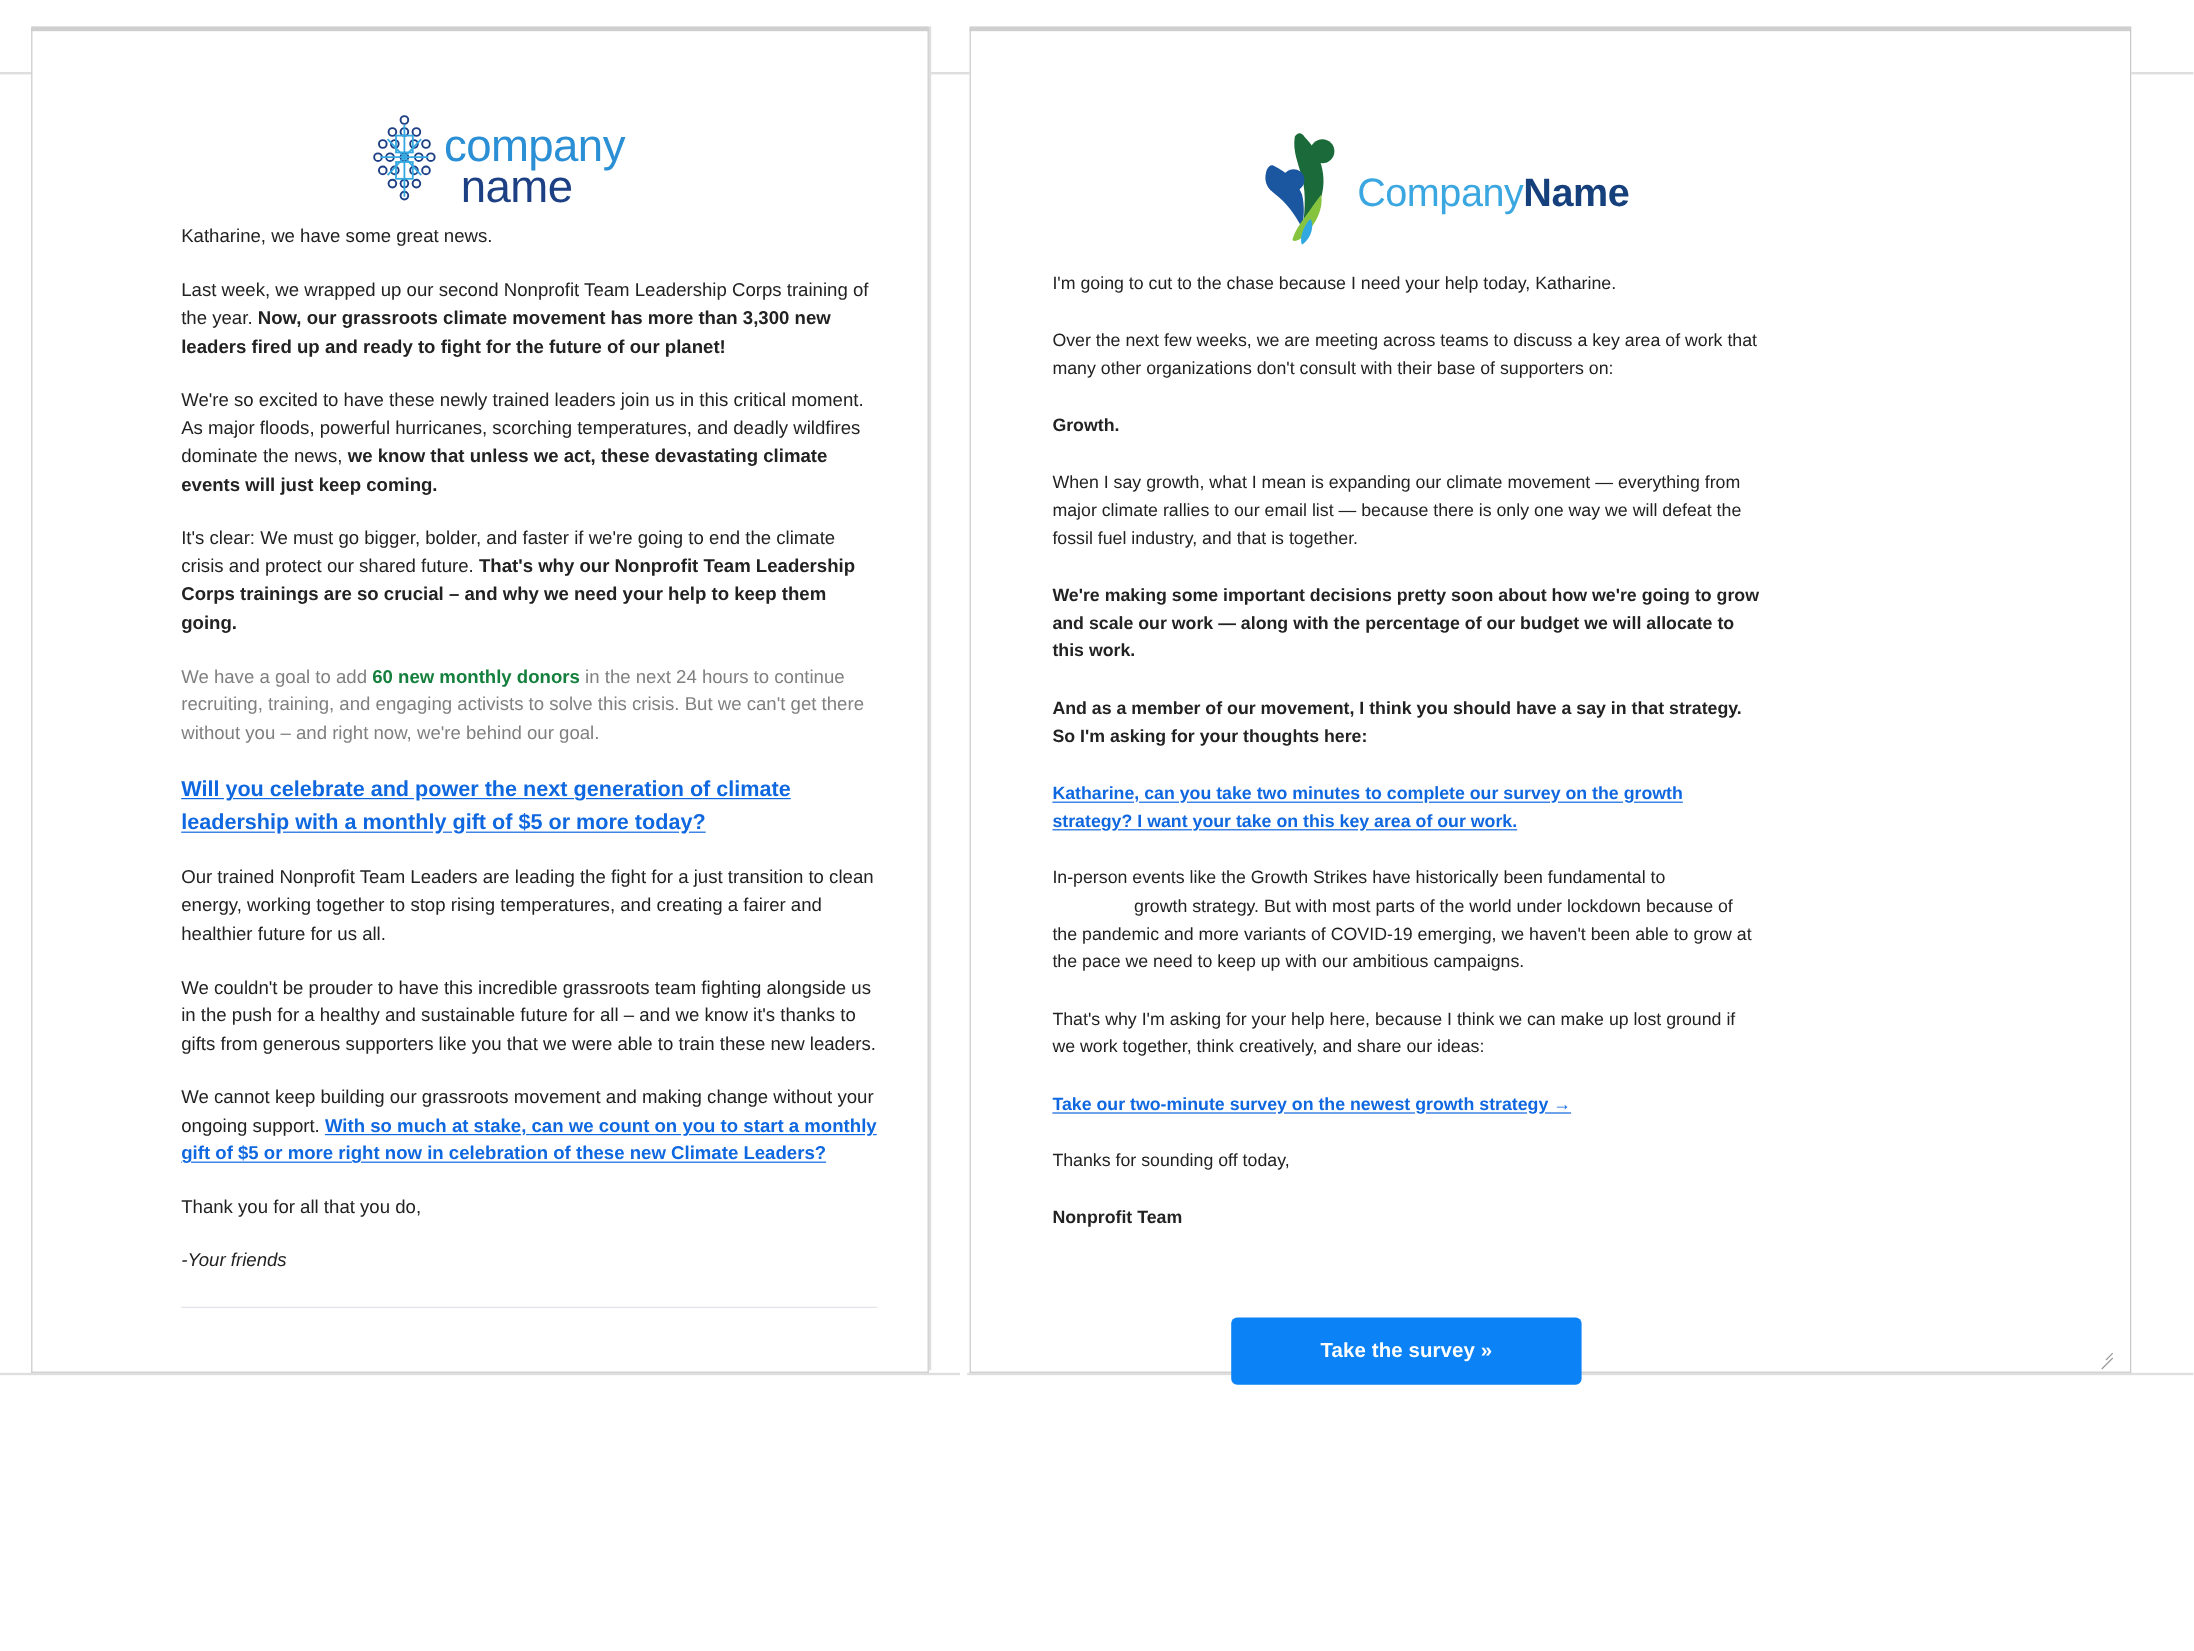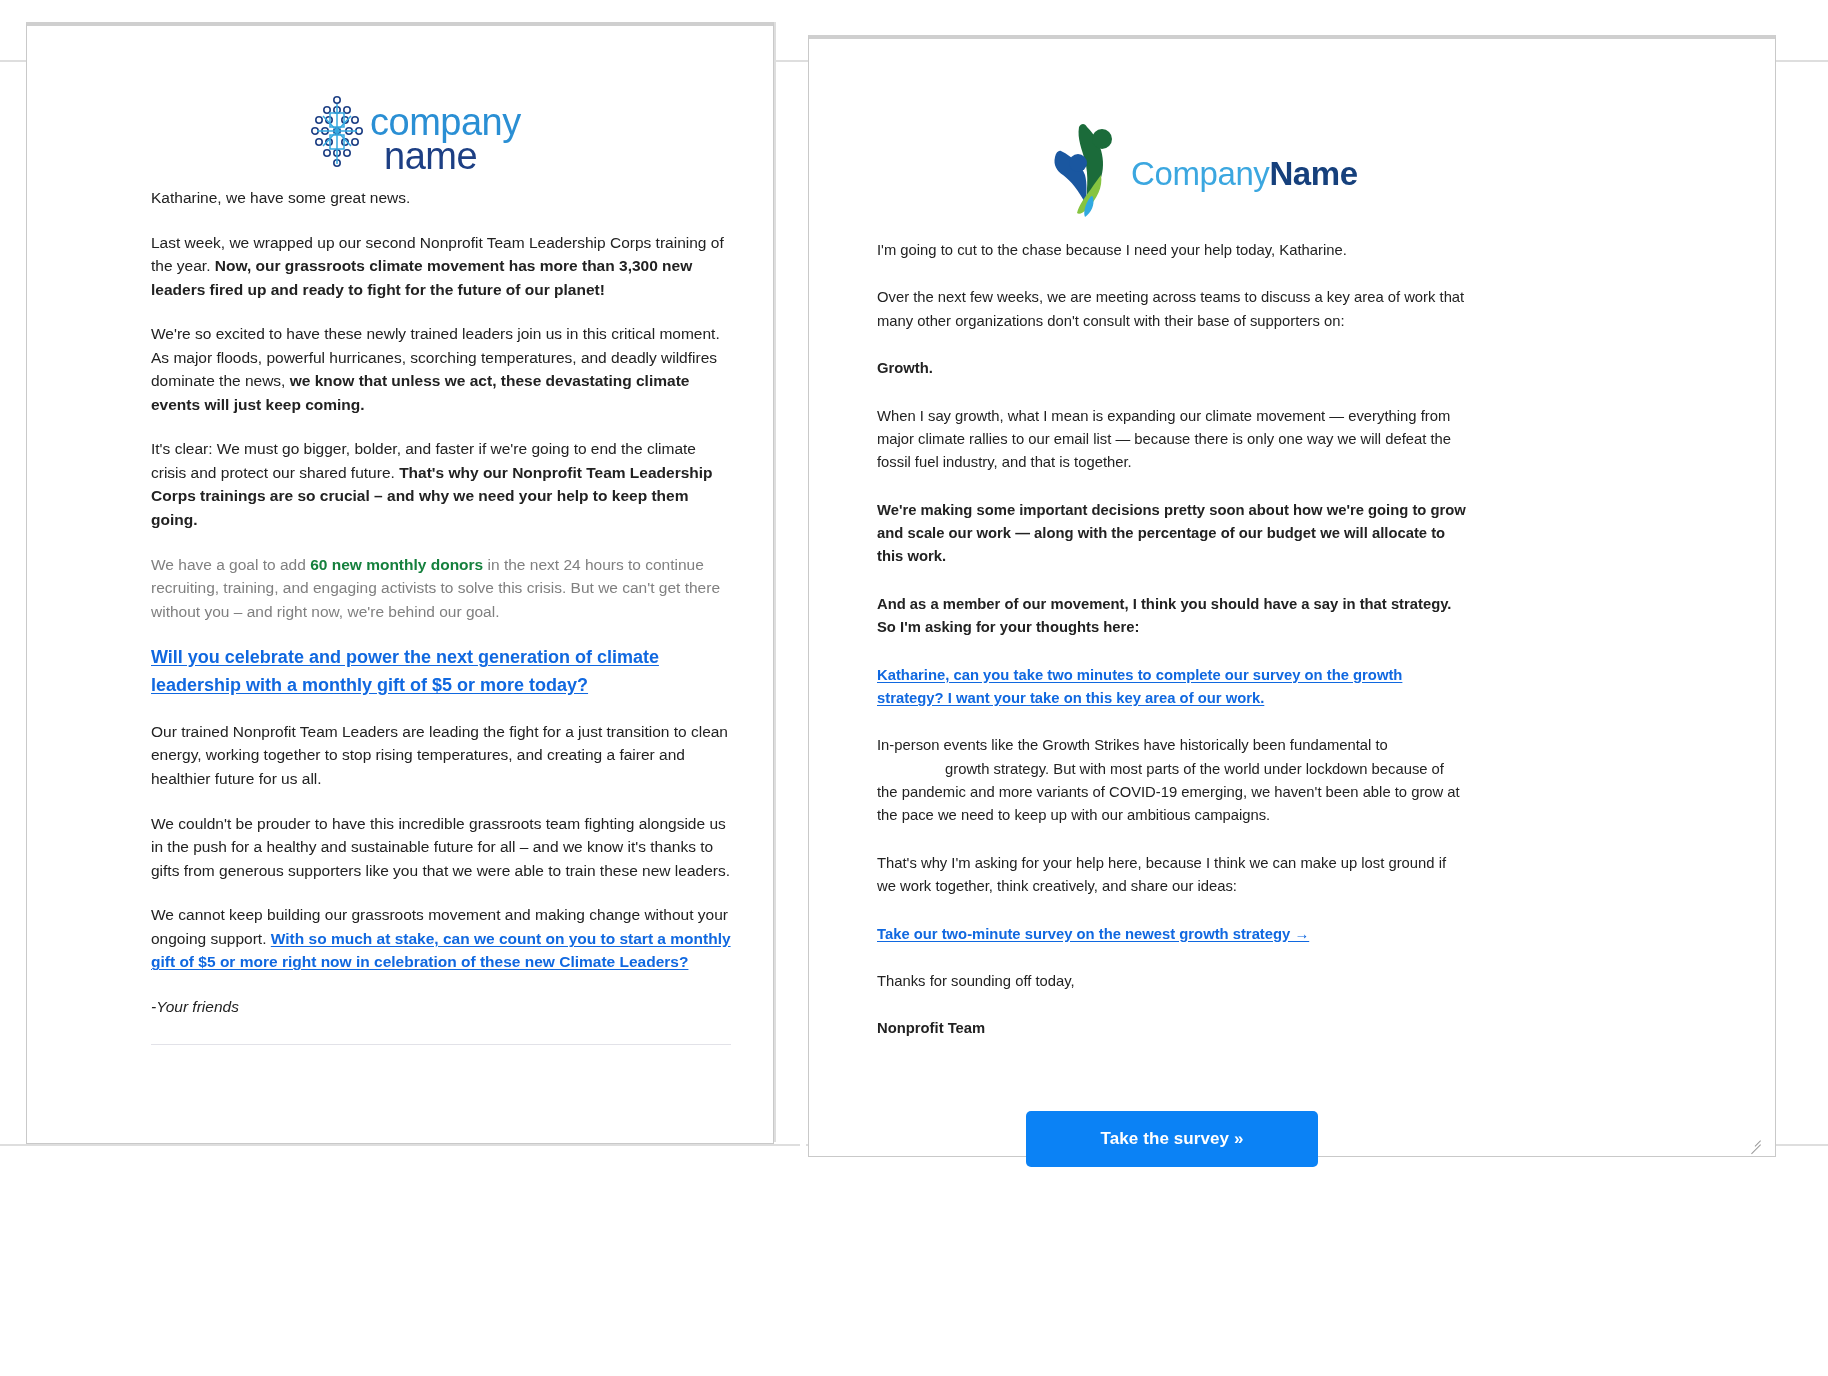--- a/index.html
+++ b/index.html
@@ -30,21 +30,21 @@
     left: 26px;
     top: 22px;
     width: 748px;
     height: 1122px;
     border: 1px solid #c9c9c9;
     border-top: 4px solid #cfcfcf;
   }
 
   .pane-right {
     left: 808px;
-    top: 35px;
+    top: 22px;
     width: 968px;
     height: 1122px;
     border: 1px solid #c9c9c9;
     border-top: 4px solid #cfcfcf;
   }
 
   
   .frame-rule {
     position: absolute;
     background: #dedede;
@@ -270,20 +270,21 @@
         <a class="link" href="#">Will you celebrate and power the next generation of climate leadership with a monthly gift of $5 or more today?</a>
       </p>
 
       <p class="para">Our trained Nonprofit Team Leaders are leading the fight for a just transition to clean energy, working together to stop rising temperatures, and creating a fairer and healthier future for us all.</p>
       <p class="para">We couldn't be prouder to have this incredible grassroots team fighting alongside us in the push for a healthy and sustainable future for all – and we know it's thanks to gifts from generous supporters like you that we were able to train these new leaders.</p>
 
       <p class="para">
         <span>We cannot keep building our grassroots movement and making change without your ongoing support. </span><a class="link" href="#">With so much at stake, can we count on you to start a monthly gift of $5 or more right now in celebration of these new Climate Leaders?</a>
       </p>
 
+      <p class="para">Thank you for all that you do,</p>
       <p class="para i">-Your friends</p>
 
       <hr class="divider">
     </div>
   </div>
 
   <div class="pane pane-right">
 
     <div class="logo-right">
       <span class="mark">

